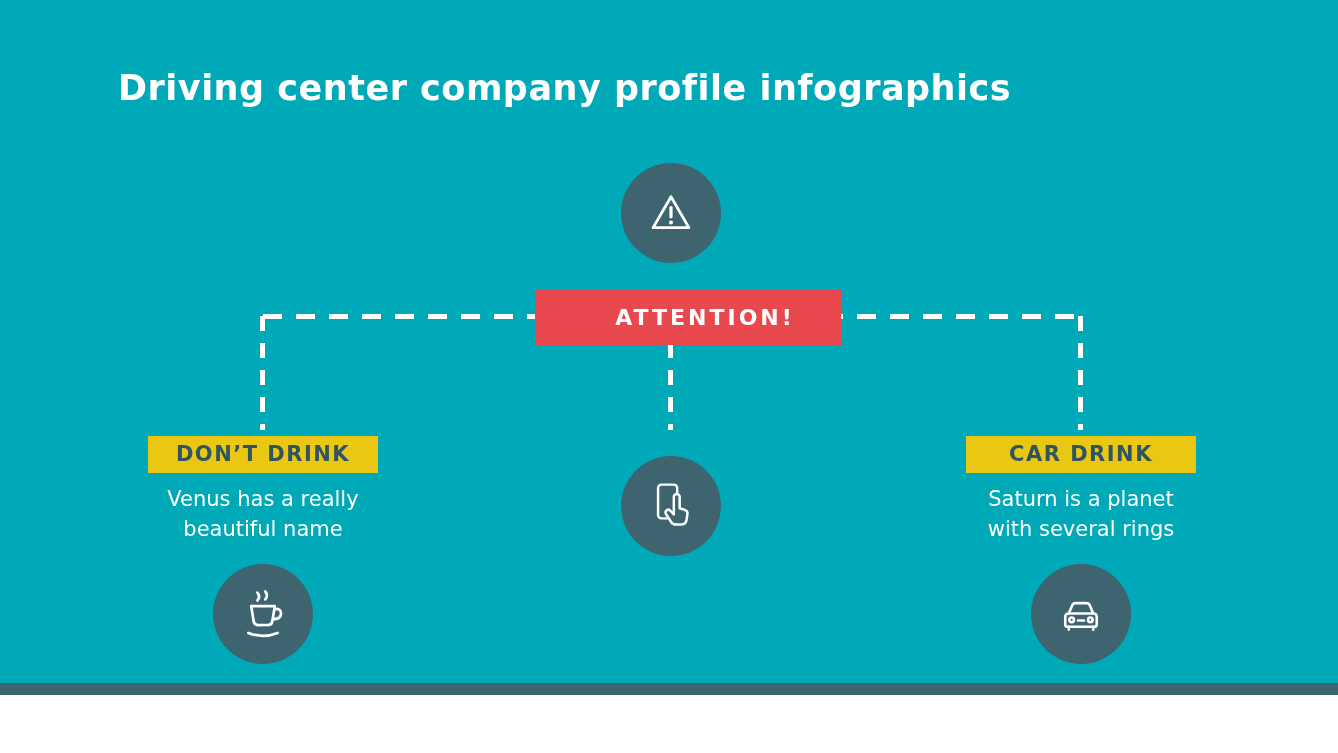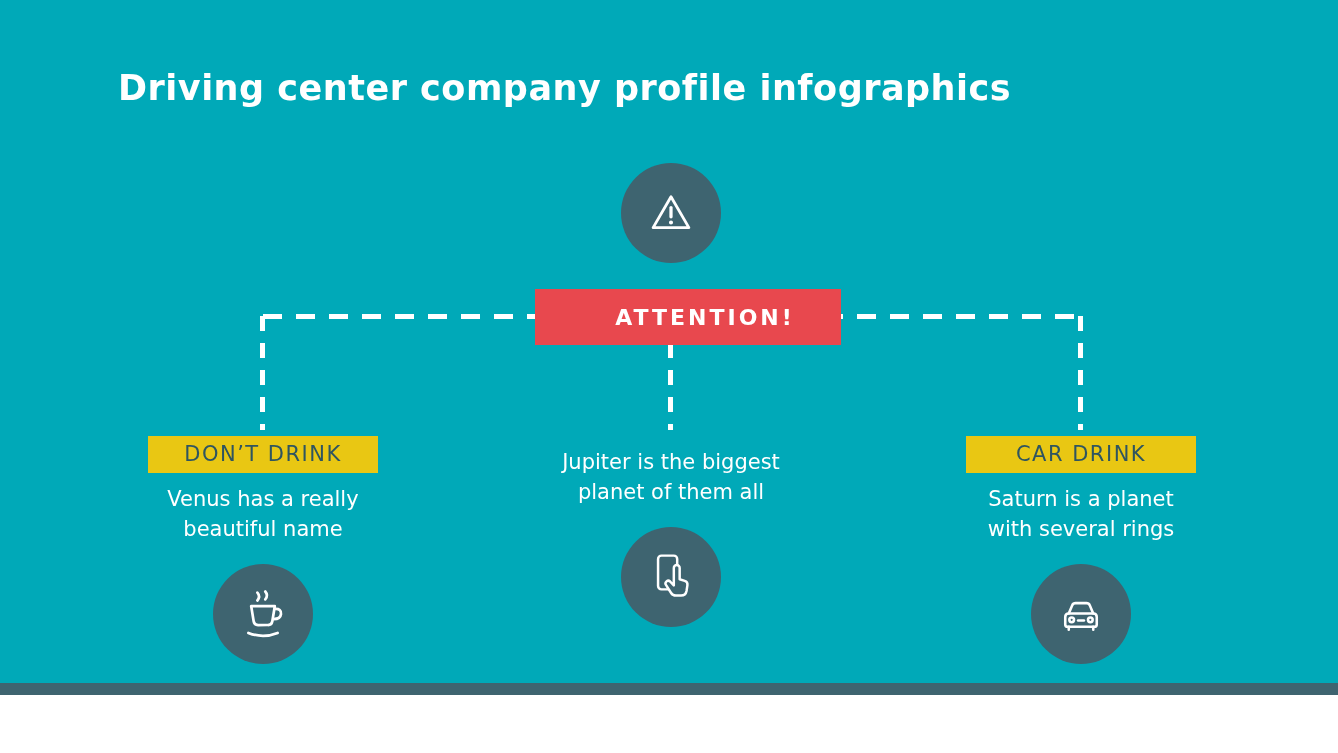--- a/index.html
+++ b/index.html
@@ -102,21 +102,21 @@
   .branch-mid   { left: 501px; }
   .branch-right { left: 911px; }
 
   .tag {
     width: 230px;
     height: 37px;
     line-height: 37px;
     background: var(--label-yellow, #E9C713);
     color: var(--label-text, #2F5560);
     font-size: 21px;
-    font-weight: normal;
+    font-weight: bold;
     letter-spacing: 1.5px;
     text-align: center;
   }
   .desc {
     margin: 11px 0 0 0;
     color: var(--text-white, #ffffff);
     font-size: 21px;
     line-height: 30px;
     text-align: center;
     white-space: pre-line;
@@ -175,22 +175,20 @@
         <path d="M19 5 q3 3.5 0 7"></path>
         <path d="M26 4 q3 3.5 0 7"></path>
         <path d="M13.5 17 h21 l-2.2 13.5 a4 4 0 0 1 -4 3.3 h-8.6 a4 4 0 0 1 -4 -3.3 Z"></path>
         <path d="M34.5 19.5 q6 -0.5 5.5 4.5 q-0.5 4.5 -6.5 4.5"></path>
         <path d="M11 40.8 q13 5.2 26 0"></path>
       </svg>
     </div>
   </div>
 
   <div class="branch branch-mid">
-    <p class="desc">Jupiter is the biggest
-planet of them all</p>
     <div class="circle">
       <svg class="icon" viewBox="0 0 48 48" width="54" height="54" stroke-width="2.2">
         <rect x="12.5" y="5" width="17" height="30" rx="3"></rect>
         <path class="mask-fill" d="M26.5 16 a2.6 2.6 0 0 1 5.2 0 v10 l4.5 1.4 a3.5 3.5 0 0 1 2.4 3.8 l-0.8 5.2 a5 5 0 0 1 -4.9 4.1 h-4.6 a5 5 0 0 1 -4.2 -2.3 l-4.6 -7.2 a2.4 2.4 0 0 1 3.7 -3 l3.3 3.5 Z"></path>
       </svg>
     </div>
   </div>
 
   <div class="branch branch-right">
     <div class="tag">CAR DRINK</div>

